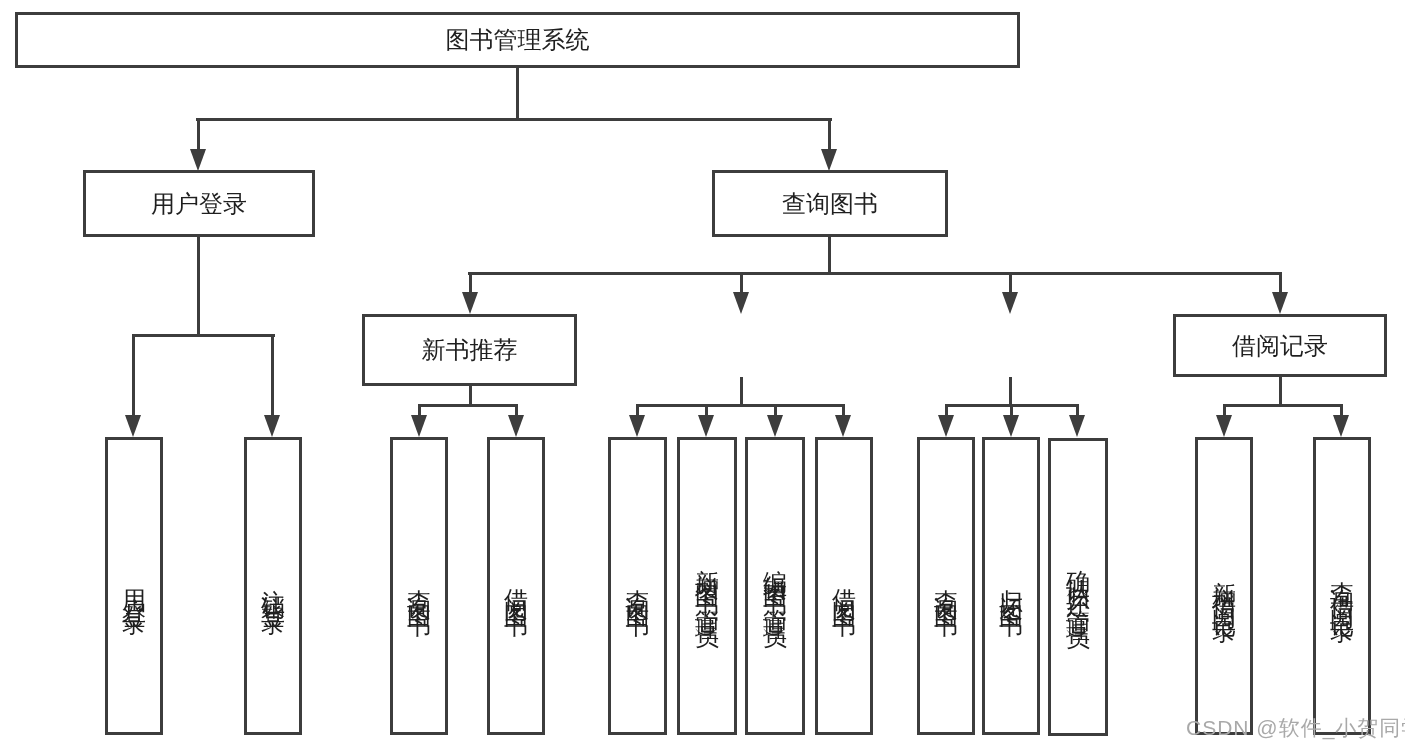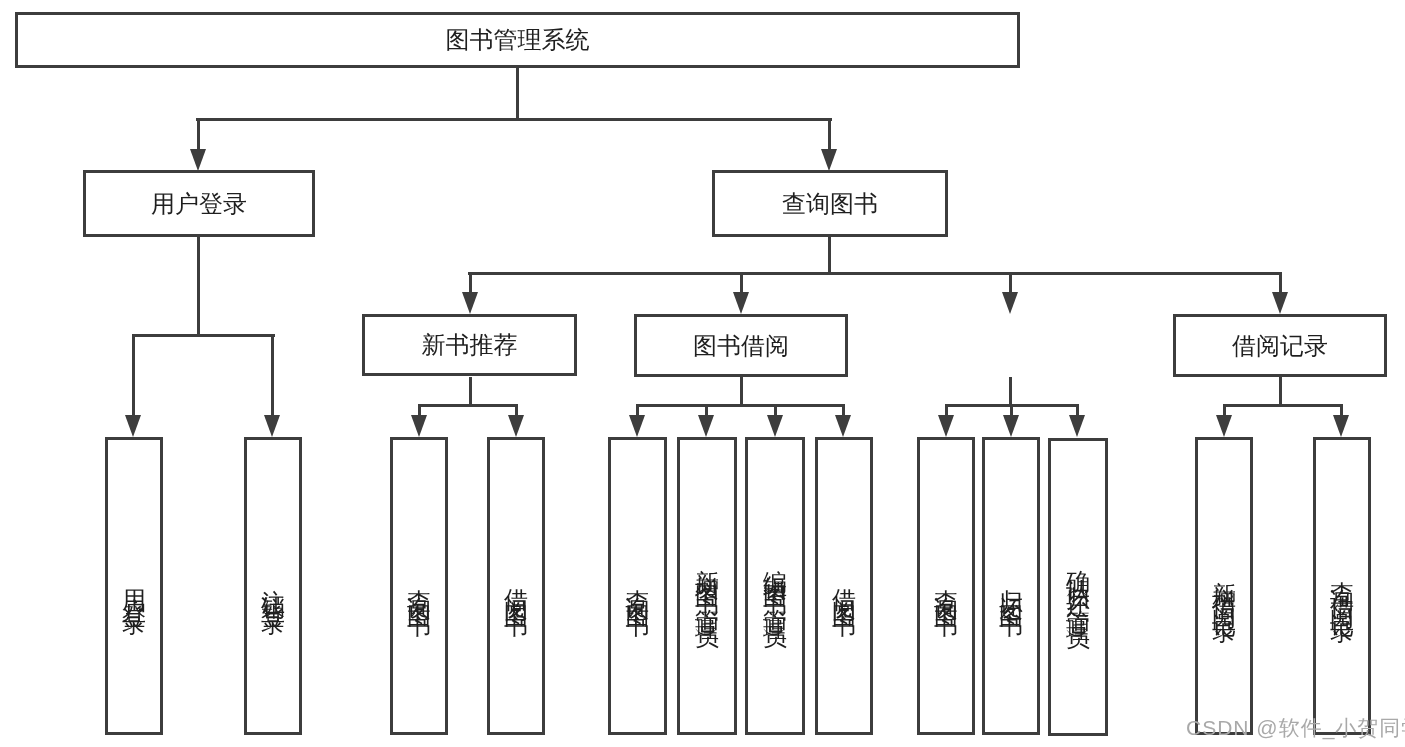--- a/index.html
+++ b/index.html
@@ -60,27 +60,24 @@
   </div>
 
   <div class="node" style="left:83px;top:170px;width:232px;height:67px">
     <span>用户登录</span>
   </div>
 
   <div class="node" style="left:712px;top:170px;width:236px;height:67px">
     <span>查询图书</span>
   </div>
 
-  <div class="node" style="left:362px;top:314px;width:215px;height:62px">
+  <div class="node" style="left:362px;top:314px;width:215px;height:72px">
     <span>新书推荐</span>
   </div>
 
-  <div class="node" style="left:634px;top:314px;width:214px;height:63px">
-    <span>图书借阅</span>
-  </div>
 
 
   <div class="node" style="left:1173px;top:314px;width:214px;height:63px">
     <span>借阅记录</span>
   </div>
 
   <div class="node" style="left:105px;top:437px;width:58px;height:298px">
     <span class="vtext">用户登录</span>
   </div>
   <div class="node" style="left:244px;top:437px;width:58px;height:298px">

